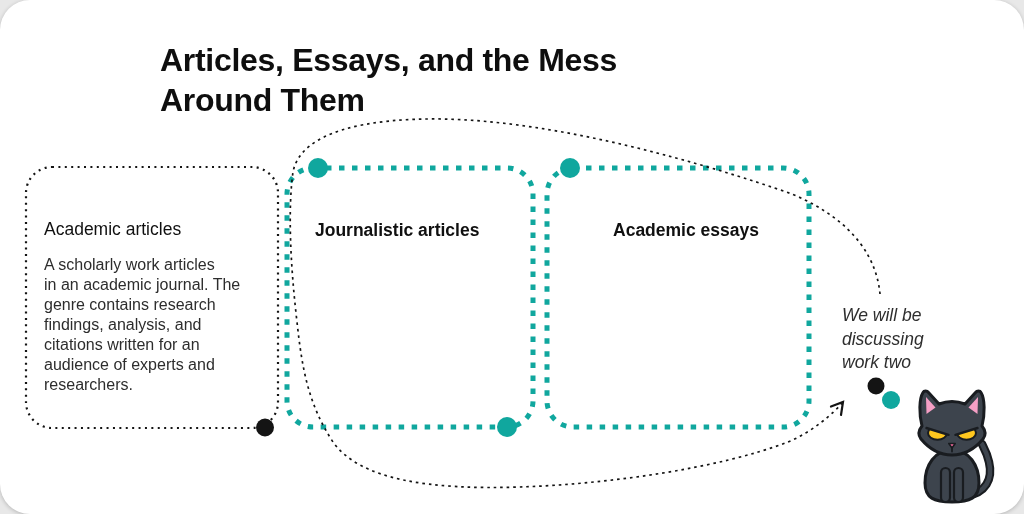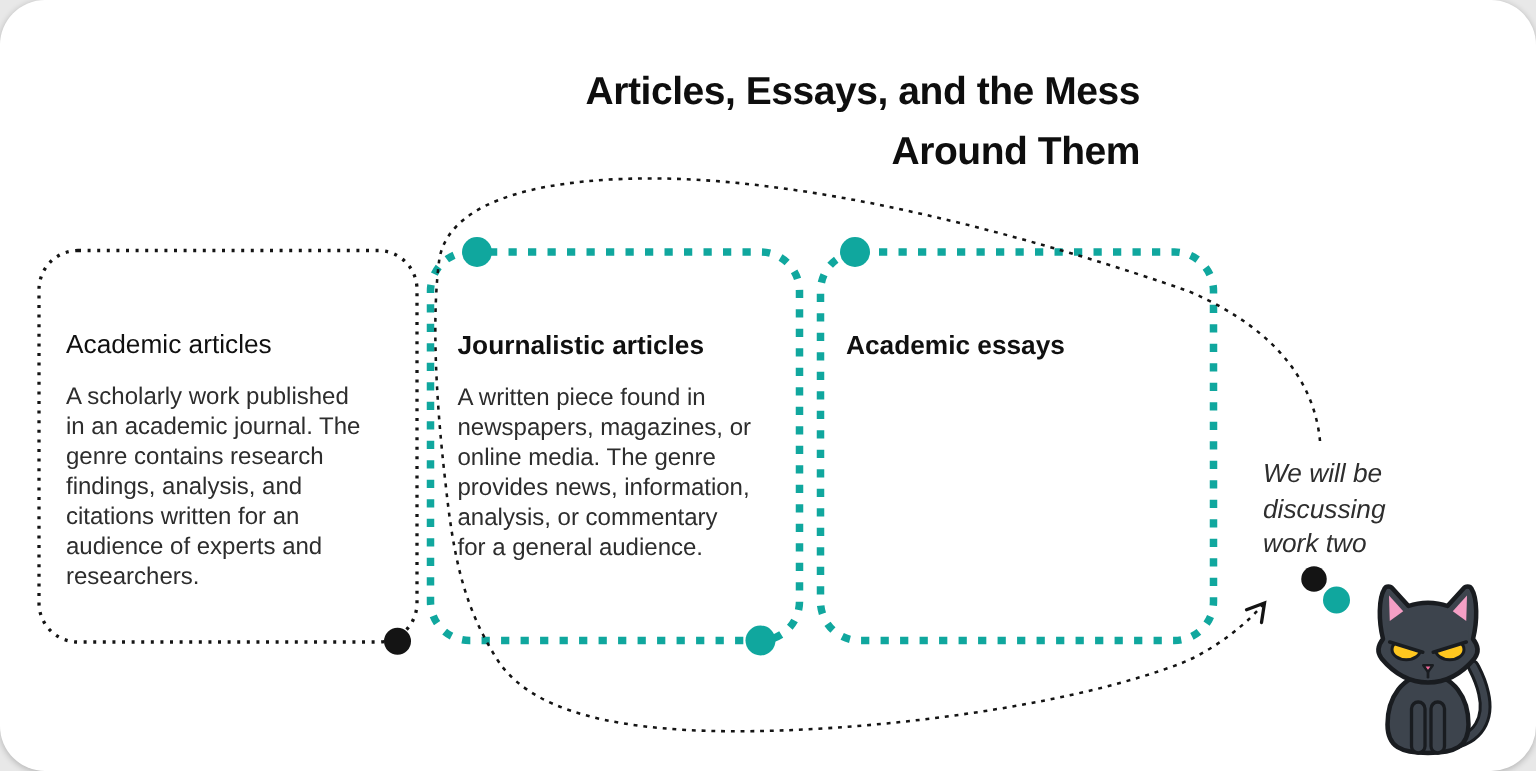--- a/index.html
+++ b/index.html
@@ -5,31 +5,31 @@
   * { margin:0; padding:0; box-sizing:border-box; }
   html,body { width:1024px; height:514px; background:#e8e8e8; font-family:"Liberation Sans", sans-serif; overflow:hidden; }
   .card {
     position:absolute; left:0; top:0; width:1024px; height:514px;
     background:#ffffff; border-radius:30px;
     box-shadow:0 1px 4px rgba(0,0,0,.22);
   }
   .deco { position:absolute; left:0; top:0; width:1024px; height:514px; }
   .title {
     position:absolute; left:160px; top:40px; width:600px;
-    text-align:right; font-size:26px; line-height:40px; font-weight:bold;
+    text-align:left; font-size:32px; line-height:40px; font-weight:bold;
     letter-spacing:-0.3px; color:#0e0e0e; white-space:pre-line;
   }
   .box-text { position:absolute; }
   .box-title { font-size:17.5px; color:#101010; margin-bottom:15px; }
   .box-title.regular { font-weight:400; }
   .box-title.bold { font-weight:700; }
   .box-body { font-size:16px; line-height:20px; color:#2d2d2d; white-space:pre-line; }
   #box1 { left:44px; top:219px; width:236px; }
-  #box2 { left:305px; top:220px; width:236px; }
-  #box3 { left:564px; top:220px; width:244px; }
+  #box2 { left:315px; top:220px; width:236px; }
+  #box3 { left:564px; top:220px; width:244px;text-align:center; }
   .side-note {
     position:absolute; left:842px; top:304px; width:110px;
     font-style:italic; font-size:17.5px; line-height:23.5px; color:#2e2e2e;
     white-space:pre-line;
   }
 </style>
 </head>
 <body>
 
 <div class="card">
@@ -80,37 +80,31 @@
       <path d="M 77,42 L 52,49 L 52,32 L 77,32 Z" fill="#3d444d"></path>
       <path d="M 75.5,42 L 53.5,48.8" stroke="#191c20" stroke-width="2.4" stroke-linecap="round"></path>
 
       <path d="M 46.8,57.5 L 53.2,57.5 L 50,62 Z" fill="#f2699c" stroke="#191c20" stroke-width="1.6" stroke-linejoin="round"></path>
       <path d="M 50,62 L 50,65.5" stroke="#191c20" stroke-width="1.8" stroke-linecap="round"></path>
     </g>
   </svg>
 
   <div class="box-text" id="box1">
     <div class="box-title regular">Academic articles</div>
-    <div class="box-body">A scholarly work published
+    <div class="box-body">A scholarly work articles
 in an academic journal. The
 genre contains research
 findings, analysis, and
 citations written for an
 audience of experts and
 researchers.</div>
   </div>
 
   <div class="box-text" id="box2">
     <div class="box-title bold">Journalistic articles</div>
-    <div class="box-body">A written piece found in
-newspapers, magazines, or
-online media. The genre
-provides news, information,
-analysis, or commentary
-for a general audience.</div>
   </div>
 
   <div class="box-text" id="box3">
     <div class="box-title bold">Academic essays</div>
   </div>
 
   <div class="side-note">We will be
 discussing
 work two</div>
 

